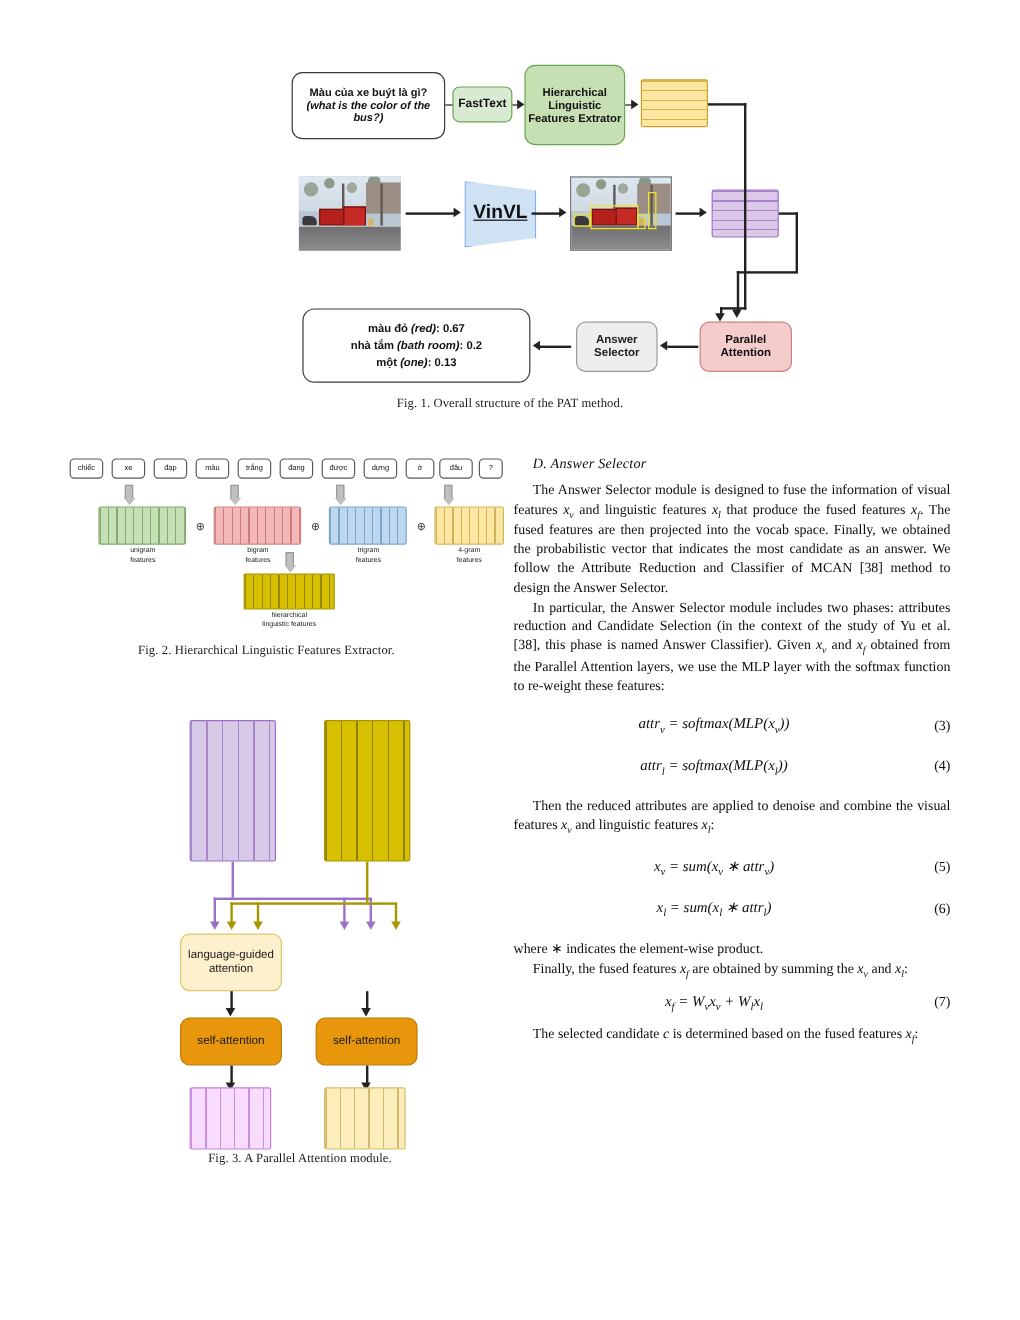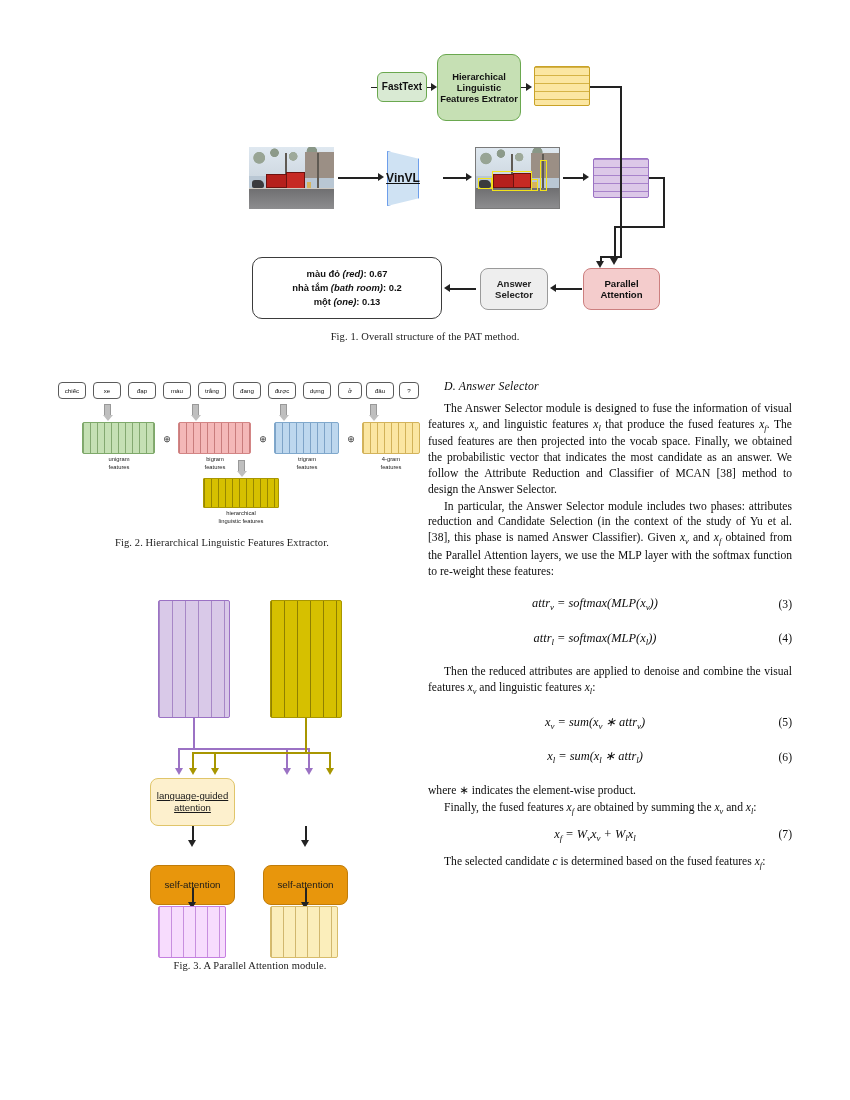--- a/index.html
+++ b/index.html
@@ -54,22 +54,22 @@
     font-size:9.4px; flex-direction:column;
   }
   #f1-ling-feat {
     left:534px; top:20px; width:56px; height:40px;
     background:#fbe6a2; border:1.4px solid #c9a227; border-radius:2px;
     background-image:repeating-linear-gradient(to bottom, rgba(201,162,39,.75) 0 1px, transparent 1px 8px);
   }
 
   #f1-img1 { left:249px; top:101px; width:85px; height:62px; border:0; }
   #f1-vinvl {
-    left:387px; top:105px; width:32px; height:55px;
-    font-size:12px; color:#111;text-decoration:underline;
+    left:387px; top:105px; width:60px; height:55px;
+    font-size:16px; color:#111;text-decoration:underline;
   }
   #f1-vinvl .trap {
     position:absolute; inset:0;
     background:#cfe2f3; border:1.4px solid #6d9eeb;
     clip-path:polygon(0 0, 100% 14%, 100% 86%, 0 100%);
   }
   #f1-vinvl span { position:relative; z-index:2; }
   #f1-img2 { left:475px; top:101px; width:85px; height:62px; }
   #f1-vis-feat {
     left:593px; top:112px; width:56px; height:40px;
@@ -182,23 +182,23 @@
     background-image:repeating-linear-gradient(to right, rgba(180,110,210,.7) 0 1.2px, transparent 1.2px 12px); }
   .blk.cream-bot { background:#fbeebb; border:1.5px solid #d7bc6b;
     background-image:repeating-linear-gradient(to right, rgba(195,165,85,.75) 0 1.2px, transparent 1.2px 12px); }
 
   .attn {
     position:absolute; border-radius:8px;
     display:flex; align-items:center; justify-content:center; text-align:center;
     font-family:"Liberation Sans", sans-serif; font-size:9.6px; color:#1a1a1a;
     line-height:1.25; padding:2px;
   }
-  .attn.lang  { background:#fdf0cd; border:1.4px solid #e0c56a;text-decoration:underline; }
+  .attn.lang  { background:#fdf0cd; border:1.4px solid #e0c56a; }
   .attn.vis   { background:#fde2cc; border:1.4px solid #e3ab7d; }
-  .attn.self  { background:#e8960c; border:1.4px solid #c07c09; font-size:9.8px;margin-top:17px; }
+  .attn.self  { background:#e8960c; border:1.4px solid #c07c09; font-size:9.8px; }
   #f3-cap { position:absolute; left:-50px; top:368px; width:340px; }
 
   .ablk { position:absolute; background:#222; }
   .ahead { position:absolute; width:0; height:0;
     border-left:4.5px solid transparent; border-right:4.5px solid transparent;
     border-top:7px solid #222; }
 
   
   #col-right {
     position:absolute; left:428px; top:378px; width:364px;
@@ -218,20 +218,24 @@
   var { font-style:italic; }
   sub { font-size:.72em; }
 </style>
 </head>
 <body>
 
 <div class="page">
 
   <div id="fig1">
 
+    <div class="node" id="f1-question">
+      <span class="vi">Màu của xe buýt là gì?</span>
+      <span class="en">(what is the color of the bus?)</span>
+    </div>
 
     <div class="ablk" style="left:371px; top:40.5px; width:12px; height:1.8px;"></div>
     <div style="position:absolute; left:381px; top:36.5px; width:0;height:0;border-top:4.5px solid transparent;border-bottom:4.5px solid transparent;border-left:6px solid #222;"></div>
 
     <div class="node" id="f1-fasttext">FastText</div>
 
     <div class="ablk" style="left:427px; top:40.5px; width:6px; height:1.8px;"></div>
     <div style="position:absolute; left:431px; top:36.5px; width:0;height:0;border-top:4.5px solid transparent;border-bottom:4.5px solid transparent;border-left:6px solid #222;"></div>
 
     <div class="node" id="f1-hlfe">

